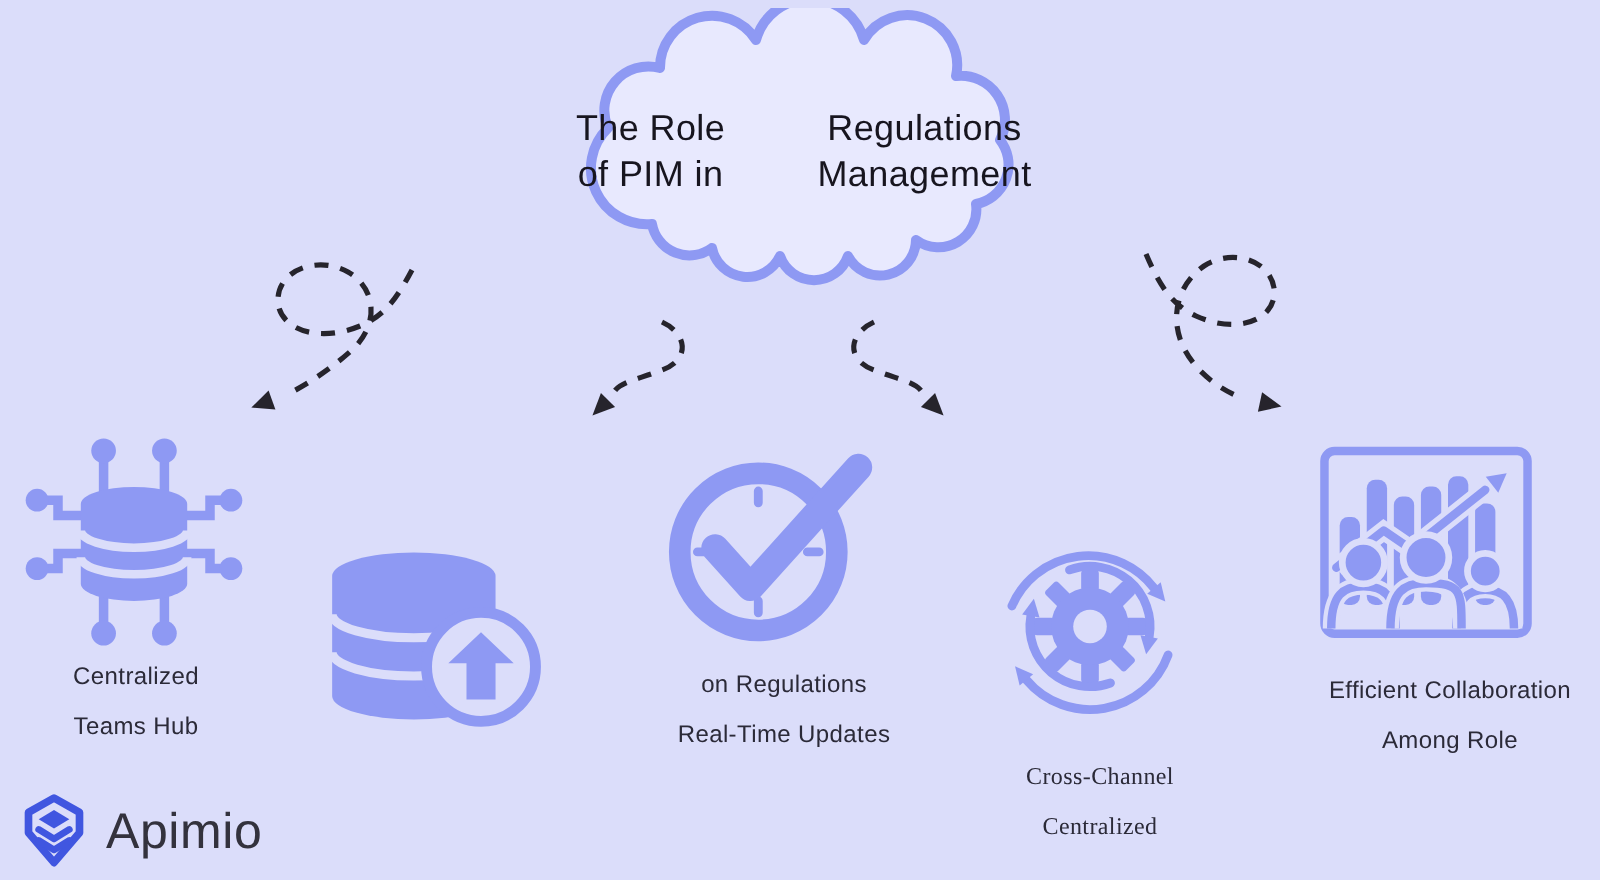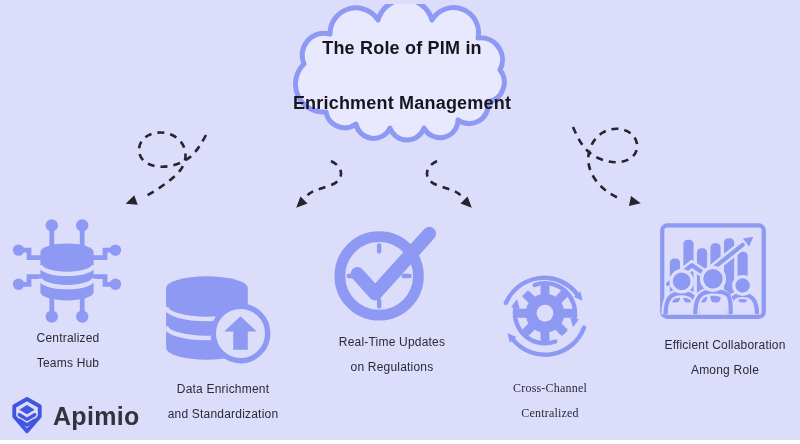--- a/index.html
+++ b/index.html
@@ -14,23 +14,23 @@
   }
   html,body{margin:0;padding:0;}
   .stage{
     position:relative;width:800px;height:444px;overflow:hidden;
     background:var(--background);
     font-family:"Liberation Sans",sans-serif;
   }
   .cloud-wrap{position:absolute;left:281px;top:4px;width:242px;height:140px;}
   .cloud-wrap svg{position:absolute;inset:0;}
   .cloud-title{
-    position:absolute;inset:0;display:flex;flex-direction:column;
+    position:absolute;inset:0;display:flex;flex-direction:row;
     justify-content:center;align-items:center;padding-top:4px;
-    text-align:center;color:var(--ink);font-weight:700;font-size:18px;line-height:23px;
+    text-align:center;color:var(--ink);font-weight:400;font-size:18px;line-height:23px;
     letter-spacing:.2px;
     gap:32px;
   }
   .item-label{
     position:absolute;text-align:center;color:var(--label-ink);
     font-size:12px;font-weight:500;line-height:25px;letter-spacing:.2px;
   }
   .lbl1{left:6px;  top:326px;width:124px;}
   .lbl2{left:136px;top:377px;width:174px;}
   .lbl3{left:303px;top:330px;width:178px;}
@@ -38,21 +38,21 @@
   .lbl5{left:632px;top:333px;width:186px;}
   .icon{position:absolute;}
   .ic-fill{fill:var(--outline);}
   .ic-stroke{stroke:var(--outline);fill:none;}
   .ic-bgfill{fill:var(--background);}
   .ic-bgstroke{stroke:var(--background);fill:none;}
   .arrow-layer{position:absolute;inset:0;width:800px;height:444px;pointer-events:none;}
   .dash{stroke:var(--arrow-ink);stroke-width:2.6;fill:none;stroke-dasharray:7 6;}
   .ah{fill:var(--arrow-ink);}
   .logo{position:absolute;left:10px;top:396px;display:flex;align-items:center;gap:9px;}
-  .logo-text{font-size:25px;font-weight:700;color:#33323d;letter-spacing:.3px;}
+  .logo-text{font-size:25px;font-weight:400;color:#33323d;letter-spacing:.3px;}
   .footer-strip{position:absolute;left:0;bottom:0;width:800px;height:4px;background:var(--footer-strip);}
 </style>
 </head>
 <body>
 
 <div class="stage">
 
   <div class="cloud-wrap">
     <svg viewBox="0 0 240 140" width="242" height="140">
       <path d="M22 60
@@ -64,21 +64,21 @@
                A 20 20 0 0 1 206 98
                A 19 19 0 0 1 176 116
                A 18 18 0 0 1 142 124
                A 18 18 0 0 1 108 124
                A 18 18 0 0 1 74 120
                A 19 19 0 0 1 44 108
                A 28 28 0 0 1 22 60 Z" fill="var(--cloud-fill)" stroke="var(--outline)" stroke-width="5" stroke-linejoin="round"></path>
     </svg>
     <div class="cloud-title">
       <span>The Role of PIM in</span>
-      <span>Enrichment Management</span>
+      <span>Regulations Management</span>
     </div>
   </div>
 
   <svg class="arrow-layer" viewBox="0 0 800 444">
     <g>
       <path class="dash" d="M206 135 C198 150 192 158 180 163 C158 172 138 164 139 149 C140 134 160 128 174 136 C188 144 190 162 176 175 C166 184 154 192 144 197"></path>
       <polygon class="ah" points="0,-5 11,0 0,5" transform="translate(136 200) rotate(160)"></polygon>
     </g>
     <g>
       <path class="dash" d="M331 161 C344 167 345 180 331 185 C318 190 310 191 307 196"></path>
@@ -174,27 +174,23 @@
       <path class="ic-bgstroke" stroke-width="10" d="M44 110 C44 88 52 83 65 83 C78 83 86 88 86 110"></path>
       <path class="ic-stroke" stroke-width="5" d="M44 110 C44 88 52 83 65 83 C86 83 86 88 86 110"></path>
       <circle cx="65" cy="68" r="13.5" class="ic-fill" stroke="var(--background)" stroke-width="4"></circle>
     </g>
   </svg>
 
   <div class="item-label lbl1">
     <div>Centralized</div>
     <div>Teams Hub</div>
   </div>
-  <div class="item-label lbl2">
-    <div>Data Enrichment</div>
-    <div>and Standardization</div>
-  </div>
   <div class="item-label lbl3">
+    <div>on Regulations</div>
     <div>Real-Time Updates</div>
-    <div>on Regulations</div>
   </div>
   <div class="item-label lbl4">
     <div>Cross-Channel</div>
     <div>Centralized</div>
   </div>
   <div class="item-label lbl5">
     <div>Efficient Collaboration</div>
     <div>Among Role</div>
   </div>
 

